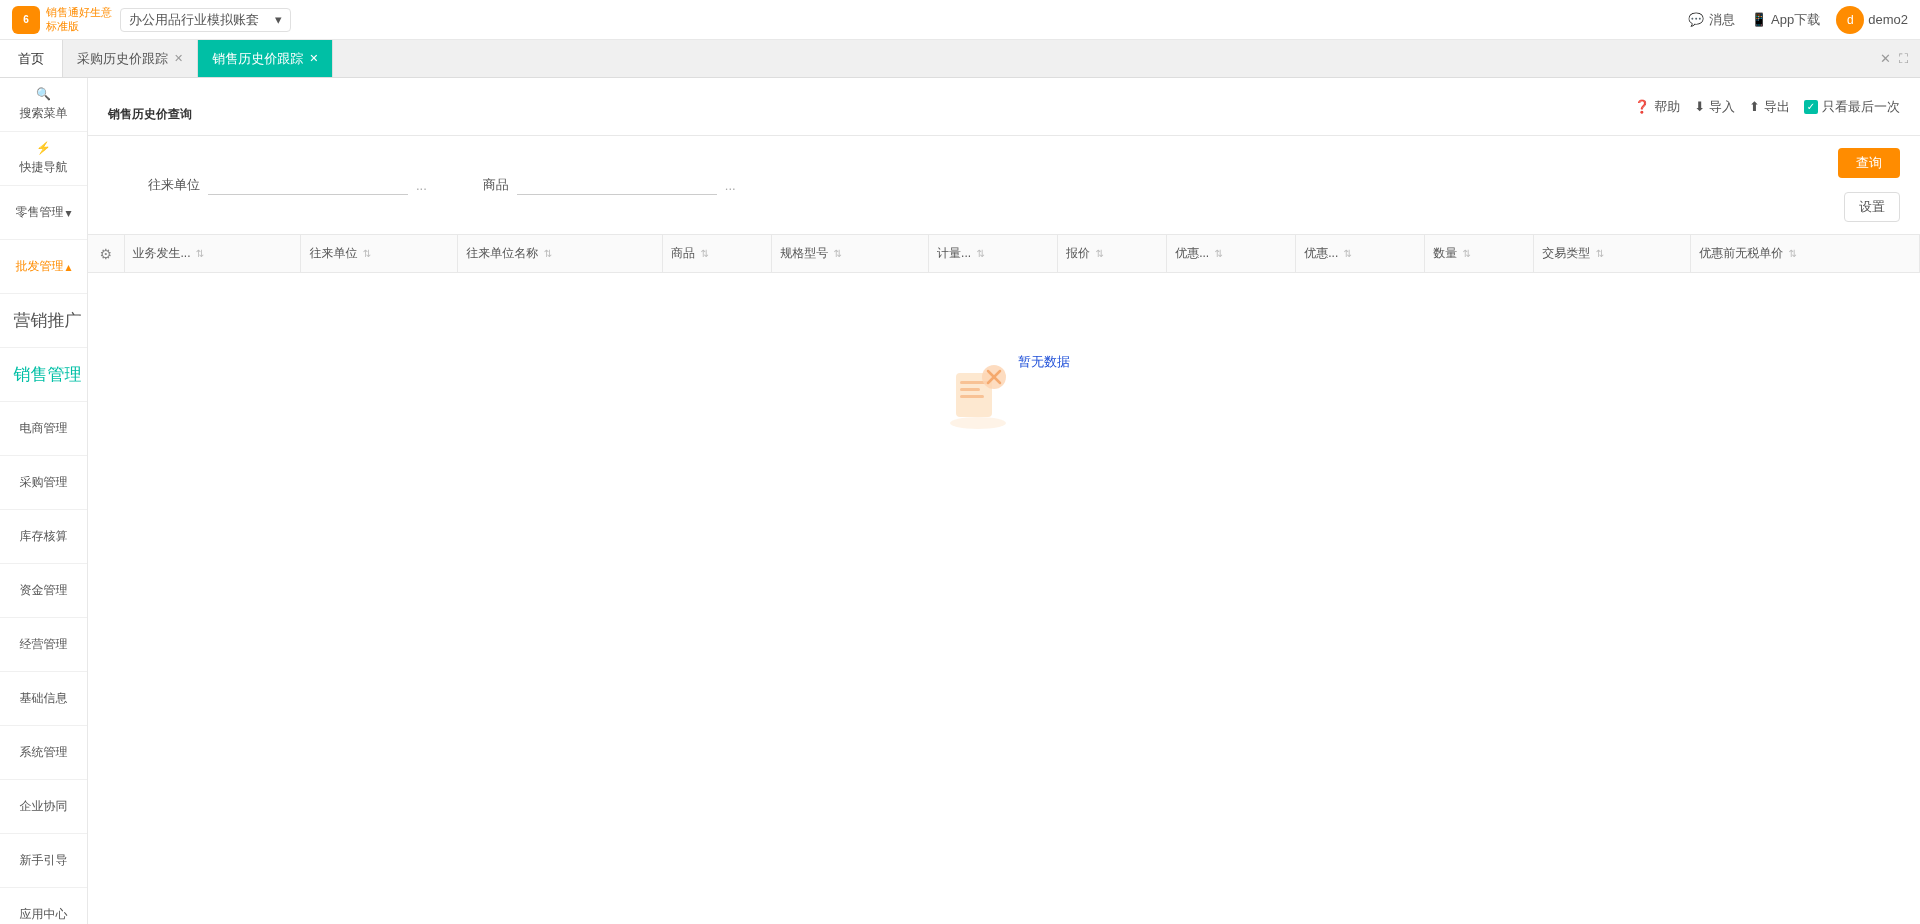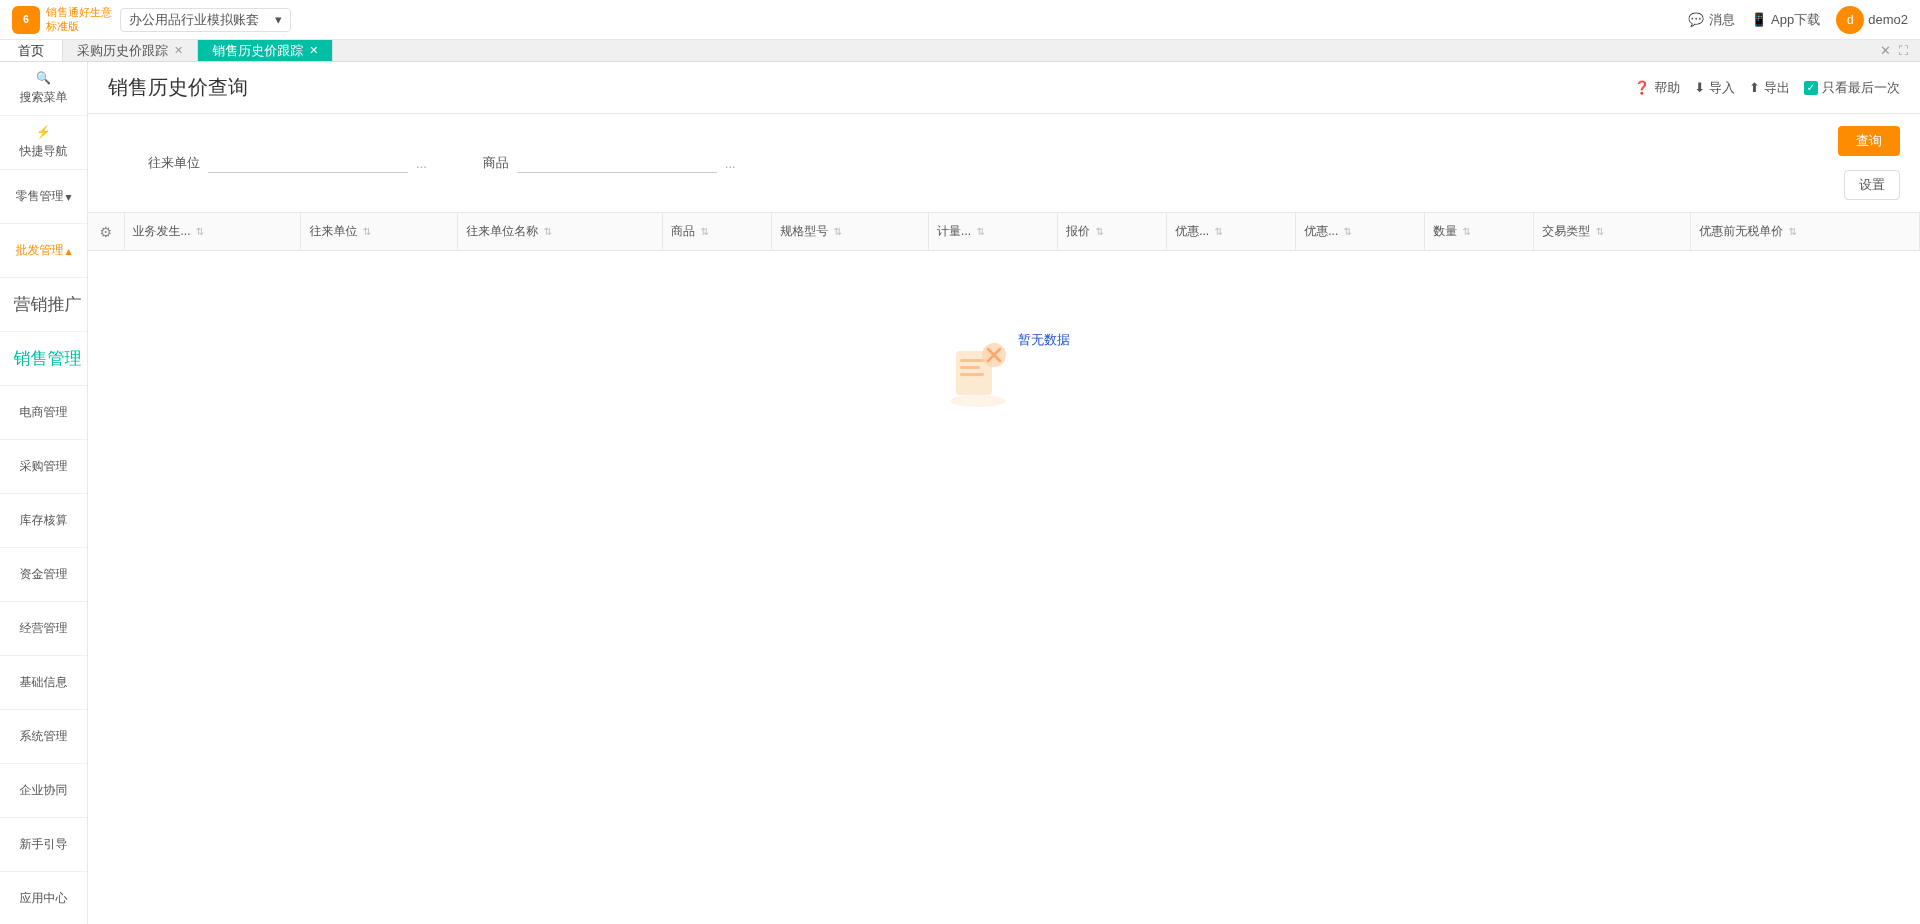--- a/index.html
+++ b/index.html
@@ -9,21 +9,21 @@
     .top-bar { height: 40px; background: #fff; display: flex; align-items: center; justify-content: space-between; padding: 0 12px; border-bottom: 1px solid #e8e8e8; flex-shrink: 0; }
     .top-bar-left { display: flex; align-items: center; gap: 8px; }
     .logo-area { display: flex; align-items: center; gap: 6px; }
     .logo-icon { width: 28px; height: 28px; background: #ff8c00; border-radius: 6px; display: flex; align-items: center; justify-content: center; color: #fff; font-size: 10px; font-weight: bold; }
     .logo-text { font-size: 11px; color: #ff8c00; line-height: 1.2; }
     .app-selector { display: flex; align-items: center; gap: 16px; padding: 2px 8px; border: 1px solid #e0e0e0; border-radius: 4px; cursor: pointer; color: #555; font-size: 13px; }
     .top-bar-right { display: flex; align-items: center; gap: 16px; color: #555; font-size: 13px; }
     .top-bar-action { display: flex; align-items: center; gap: 4px; cursor: pointer; }
 
     
-    .tab-bar { height: 22px; background: #f0f0f0; display: flex; align-items: stretch; border-bottom: 1px solid #ddd; flex-shrink: 0; }
+    .tab-bar { height: 38px; background: #f0f0f0; display: flex; align-items: stretch; border-bottom: 1px solid #ddd; flex-shrink: 0; }
     .tab { display: flex; align-items: center; padding: 0 14px; cursor: pointer; font-size: 13px; color: #555; border-right: 1px solid #ddd; gap: 6px; white-space: nowrap; }
     .tab:first-child { background: #fff; border-bottom: none; padding: 0 18px; }
     .tab.home { color: #333; font-weight: 500; }
     .tab-close { font-size: 11px; color: #999; cursor: pointer; line-height: 1; }
     .tab.sales-active { background: #00bfa5; color: #fff; }
     .tab.sales-active .tab-close { color: #fff; }
     .window-controls { margin-left: auto; display: flex; align-items: center; gap: 8px; padding: 0 12px; color: #999; }
 
     
     .main-layout { display: flex; flex: 1; overflow: hidden; }
@@ -31,21 +31,21 @@
     
     .sidebar { width: 88px; background: #fff; border-right: 1px solid #e8e8e8; display: flex; flex-direction: column; flex-shrink: 0; overflow-y: auto; }
     .sidebar-item { display: flex; flex-direction: column; align-items: center; justify-content: center; padding: 12px 4px; cursor: pointer; font-size: 12px; color: #555; gap: 4px; border-bottom: 1px solid #f0f0f0; min-height: 54px; }
     .sub-item { display: flex; align-items: center; justify-content: center; padding: 10px 4px; cursor: pointer; font-size: 17px; color: #555; width: 100%; text-align: center; }
 
     
     .content-area { flex: 1; overflow: auto; display: flex; flex-direction: column; }
 
     
     .page-header { background: #fff; padding: 12px 20px; border-bottom: 1px solid #e8e8e8; display: flex; align-items: center; justify-content: space-between; flex-shrink: 0; }
-    .page-title { font-size: 20px; font-weight: 400; color: #333; }
+    .page-title { font-size: 12px; font-weight: 700; color: #333; margin-top: 16px; }
     .header-actions { display: flex; align-items: center; gap: 14px; font-size: 13px; color: #555; }
     .header-action { display: flex; align-items: center; gap: 4px; cursor: pointer; }
     .checkbox-label { display: flex; align-items: center; gap: 4px; cursor: pointer; }
     .checkbox-checked { width: 14px; height: 14px; background: #00bfa5; border-radius: 2px; display: flex; align-items: center; justify-content: center; color: #fff; font-size: 10px; }
 
     
     .filter-area { background: #fff; padding: 12px 20px; border-bottom: 1px solid #e8e8e8; flex-shrink: 0; }
     .filter-row { display: flex; align-items: center; gap: 16px; }
     .filter-label { font-size: 13px; color: #555; white-space: nowrap; }
     .date-btns { display: flex; align-items: center; gap: 4px; }

